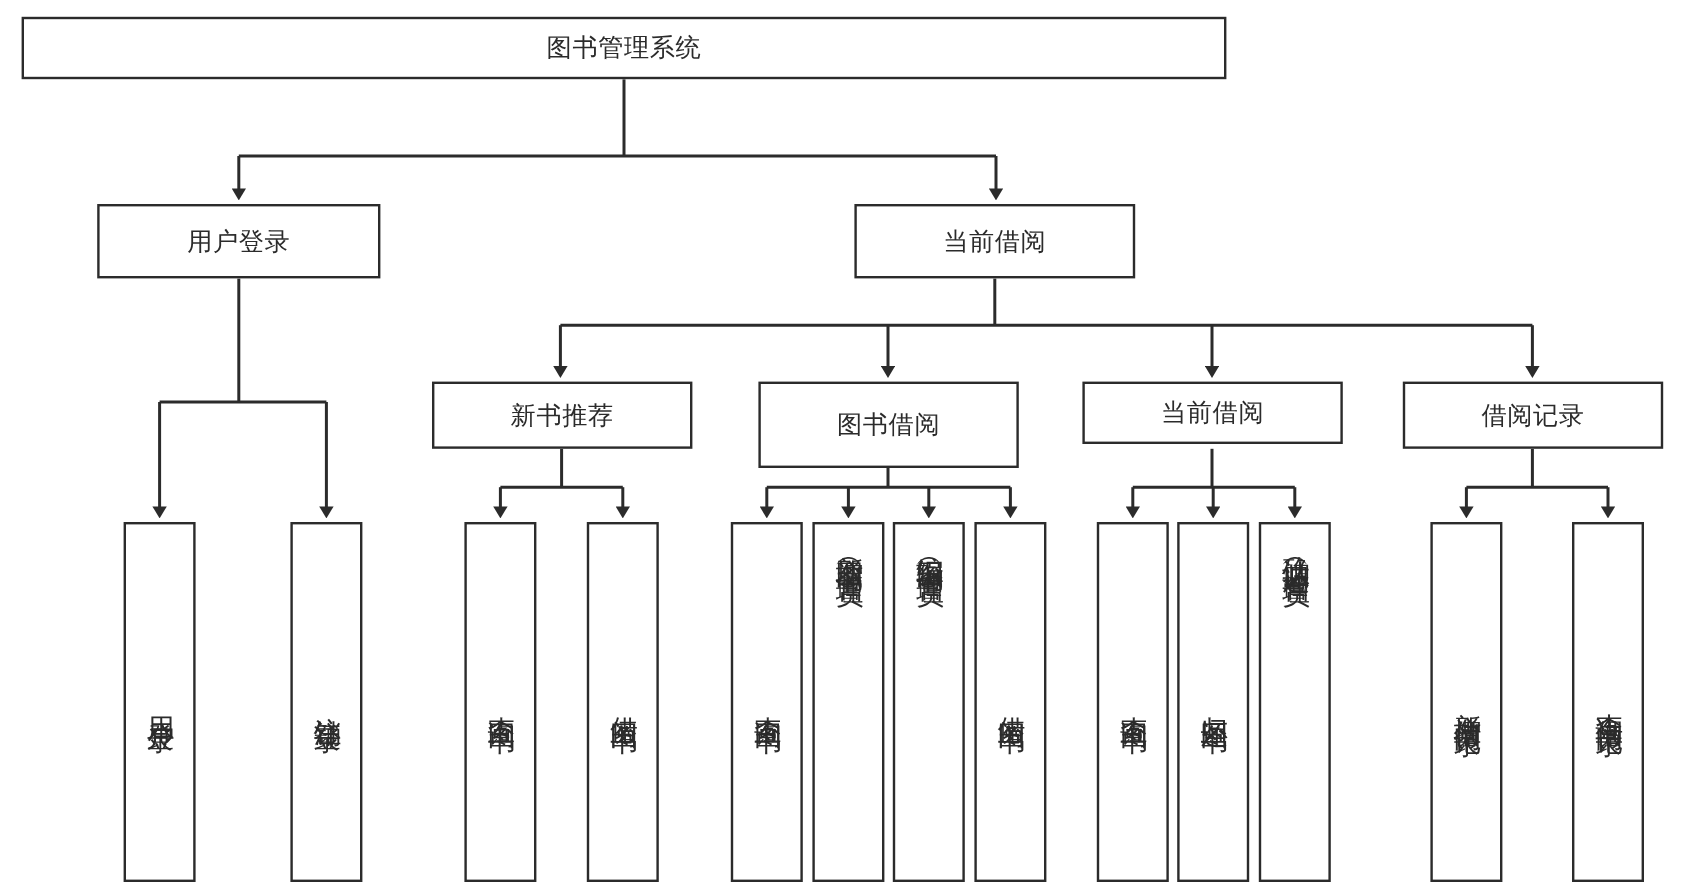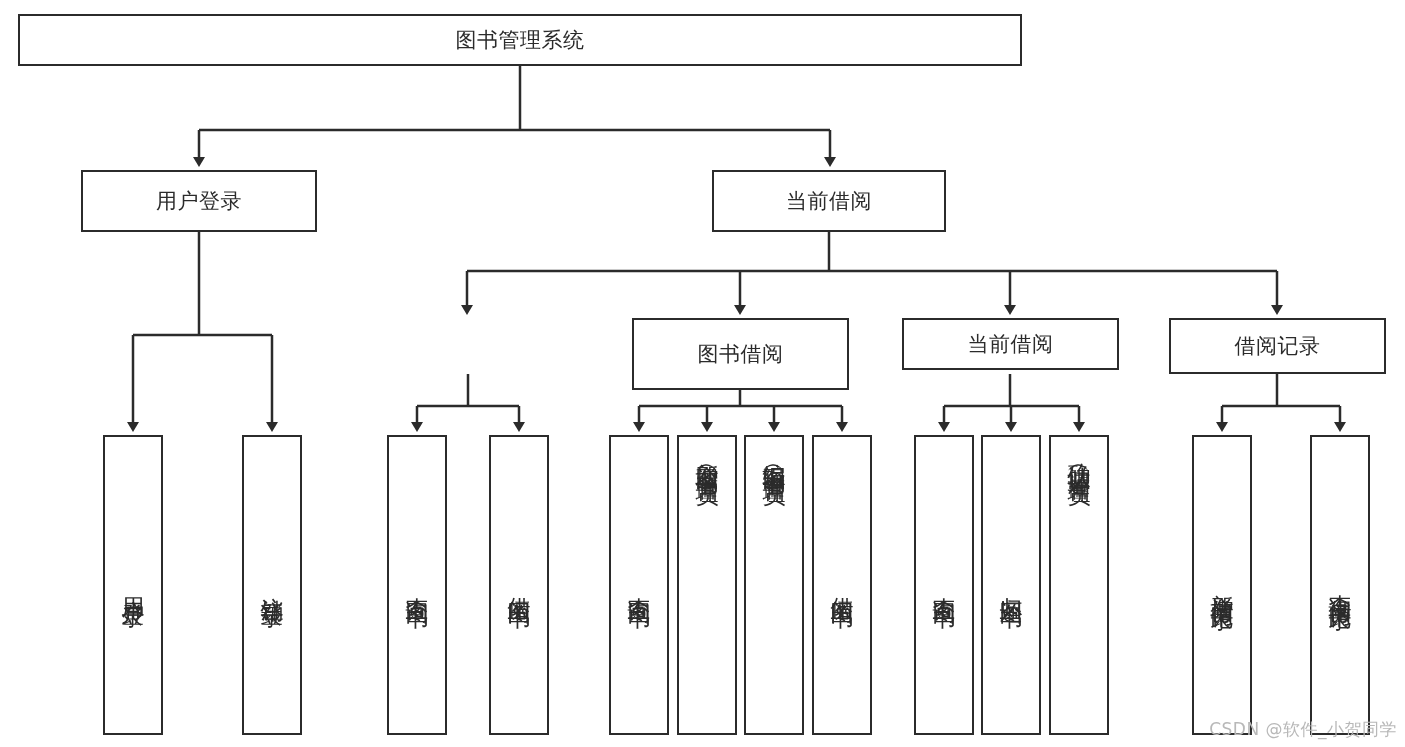--- a/index.html
+++ b/index.html
@@ -136,20 +136,23 @@
   </div>
 
   <div class="node horizontal" style="left:81px; top:170px; width:236px; height:62px;">
     <span class="label">用户登录</span>
   </div>
 
   <div class="node horizontal" style="left:712px; top:170px; width:234px; height:62px;">
     <span class="label">当前借阅</span>
   </div>
 
+  <div class="node horizontal" style="left:360px; top:318px; width:217px; height:56px;">
+    <span class="label">新书推荐</span>
+  </div>
 
   <div class="node horizontal" style="left:632px; top:318px; width:217px; height:72px;">
     <span class="label">图书借阅</span>
   </div>
 
   <div class="node horizontal" style="left:902px; top:318px; width:217px; height:52px;">
     <span class="label">当前借阅</span>
   </div>
 
   <div class="node horizontal" style="left:1169px; top:318px; width:217px; height:56px;">
@@ -201,15 +204,14 @@
   </div>
 
   <div class="node vertical centered" style="left:1192px; top:435px; width:60px; height:300px;">
     <span class="label">新增借阅记录</span>
   </div>
 
   <div class="node vertical centered" style="left:1310px; top:435px; width:60px; height:300px;">
     <span class="label">查询借阅记录</span>
   </div>
 
-  <div id="watermark">CSDN @软件_小贺同学</div>
 
 </div>
 
 </body></html>

